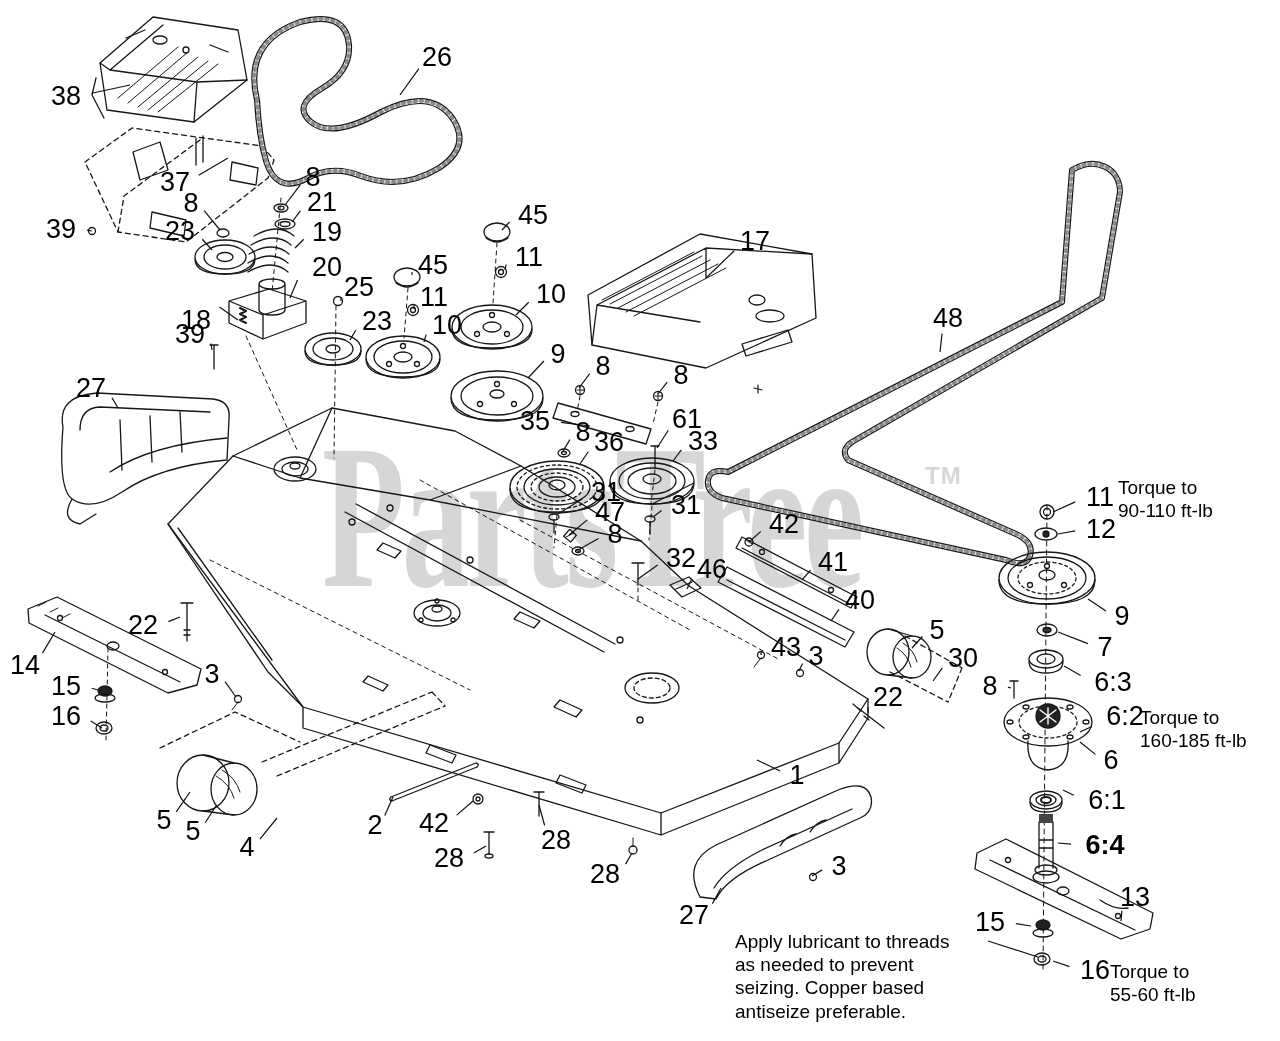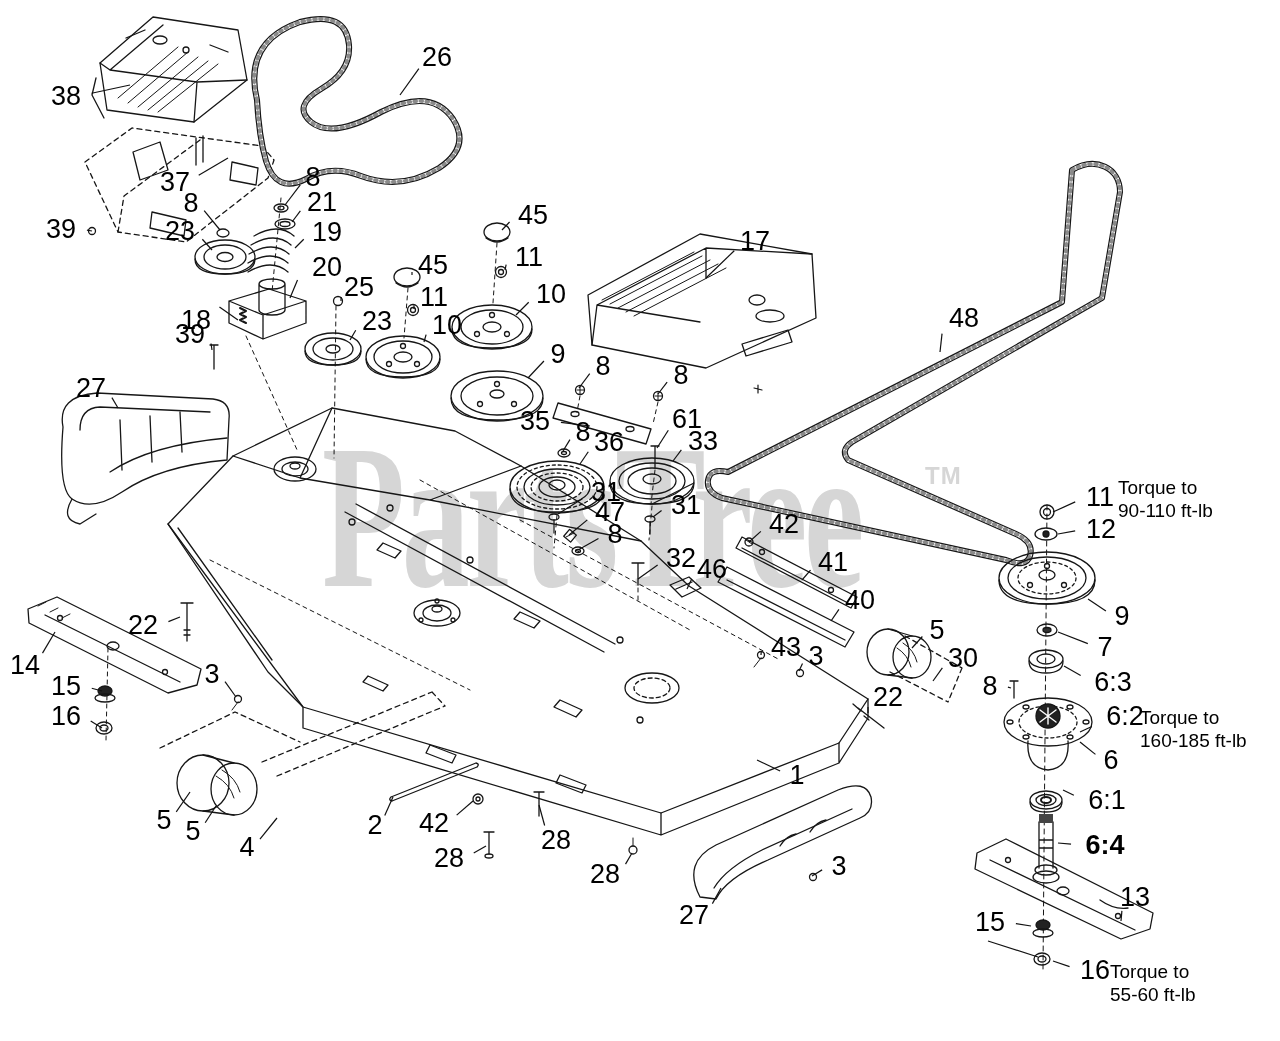--- a/index.html
+++ b/index.html
@@ -437,21 +437,21 @@
       <div class="callout" style="left: 529px; top: 257px;">11</div>
       <div class="callout" style="left: 433px; top: 265px;">45</div>
       <div class="callout" style="left: 359px; top: 287px;">25</div>
       <div class="callout" style="left: 196px; top: 300px; margin-top: 20px;">18</div>
       <div class="callout" style="left: 434px; top: 297px;">11</div>
       <div class="callout" style="left: 551px; top: 294px;">10</div>
       <div class="callout" style="left: 755px; top: 241px;">17</div>
       <div class="callout" style="left: 377px; top: 321px;">23</div>
       <div class="callout" style="left: 447px; top: 325px;">10</div>
       <div class="callout" style="left: 190px; top: 334px;">39</div>
-      <div class="callout" style="left: 948px; top: 318px; margin-left: 16px;">48</div>
+      <div class="callout" style="left: 948px; top: 318px;">48</div>
       <div class="callout" style="left: 558px; top: 354px;">9</div>
       <div class="callout" style="left: 603px; top: 366px;">8</div>
       <div class="callout" style="left: 681px; top: 375px;">8</div>
       <div class="callout" style="left: 91px; top: 388px;">27</div>
       <div class="callout" style="left: 535px; top: 421px;">35</div>
       <div class="callout" style="left: 583px; top: 432px;">8</div>
       <div class="callout" style="left: 687px; top: 419px;">61</div>
       <div class="callout" style="left: 609px; top: 442px;">36</div>
       <div class="callout" style="left: 703px; top: 441px;">33</div>
       <div class="callout" style="left: 606px; top: 492px;">31</div>
@@ -497,13 +497,17 @@
       <div class="callout" style="left: 1135px; top: 897px;">13</div>
       <div class="callout" style="left: 990px; top: 922px;">15</div>
       <div class="callout" style="left: 1095px; top: 970px;">16</div>
     </div>
 <div class="note" style="left: 1118px; top: 476px;">Torque to
 90-110 ft-lb</div>
     <div class="note" style="left: 1140px; top: 706px;">Torque to
 160-185 ft-lb</div>
     <div class="note" style="left: 1110px; top: 960px;">Torque to
 55-60 ft-lb</div>
+    <div class="note" style="left: 735px; top: 930px;">Apply lubricant to threads
+as needed to prevent
+seizing. Copper based
+antiseize preferable.</div>
   </div>
 
 </body></html>

